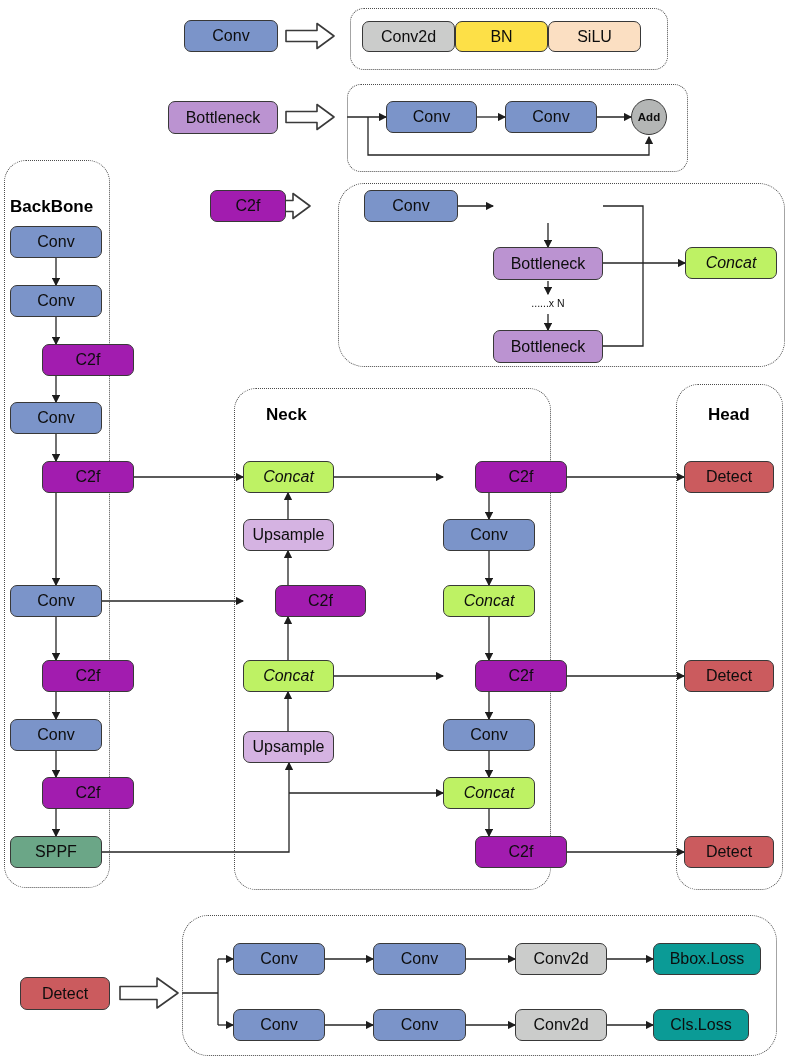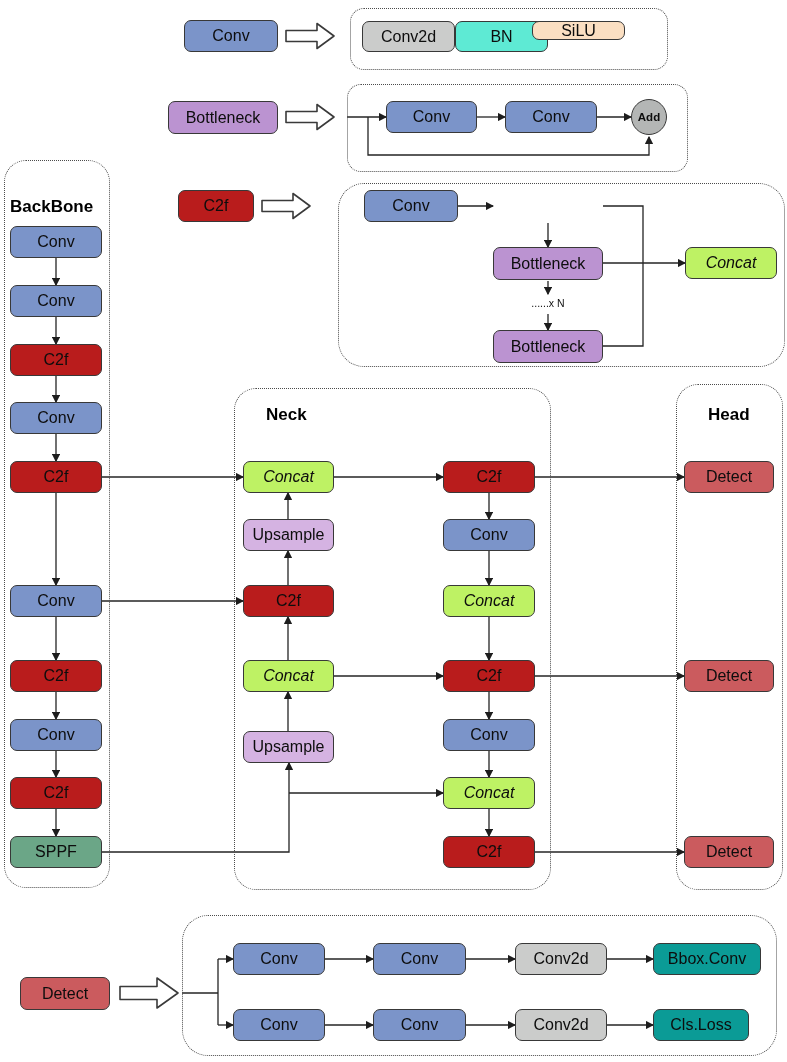--- a/index.html
+++ b/index.html
@@ -8,30 +8,30 @@
   svg.wires{position:absolute;left:0;top:0;width:787px;height:1062px;}
   .container{position:absolute;border:1.6px dotted #4b4b4b;border-radius:22px;
              box-sizing:border-box;background:transparent;}
   .container.r14{border-radius:14px;}
   .container.r26{border-radius:26px;}
   .title{position:absolute;font-weight:bold;font-size:17px;color:#000;}
   .box{position:absolute;display:flex;align-items:center;justify-content:center;
        border:1.4px solid #383838;border-radius:7px;font-size:16px;color:#0d0d0d;
        box-sizing:border-box;white-space:nowrap;}
   .c-conv{background:#7b94c9;}
-  .c-c2f{background:#b91c1c;}
+  .c-c2f{background:#a21caf;margin-left:32px;}
   .c-concat{background:#bef264;font-style:italic;}
   .c-upsample{background:#d5b3e2;}
   .c-bottleneck{background:#bb93d1;}
   .c-split{background:#5c63b5;}
   .c-sppf{background:#6ba687;}
   .c-detect{background:#cb5b5e;}
   .c-loss{background:#0b9b96;}
   .c-conv2d{background:#cbcccb;}
-  .c-bn{background:#5eead4;}
+  .c-bn{background:#fde047;}
   .c-silu{background:#fbdfc2;}
   .c-add{background:#b4b6b5;border-radius:50%;font-size:11.5px;font-weight:bold;}
   .xn{position:absolute;font-size:10.5px;color:#111;text-align:center;}
 </style>
 </head>
 <body>
 
 <div class="stage">
 
   <svg class="wires" viewBox="0 0 787 1062" fill="none" stroke="#242424" stroke-width="1.3">
@@ -109,21 +109,21 @@
       <polygon points="0,-5.5 31,-5.5 31,-12.5 48,0 31,12.5 31,5.5 0,5.5" transform="translate(286,117)"></polygon>
       <polygon points="0,-5.5 31,-5.5 31,-12.5 48,0 31,12.5 31,5.5 0,5.5" transform="translate(262,206)"></polygon>
       <polygon points="0,-6.5 37,-6.5 37,-15 58,0 37,15 37,6.5 0,6.5" transform="translate(120,993)"></polygon>
     </g>
   </svg>
 
   <div class="box c-conv" style="left:184px;top:20px;width:94px;height:32px">Conv</div>
   <div class="container r14" style="left:350px;top:8px;width:318px;height:62px"></div>
   <div class="box c-conv2d" style="left:362px;top:21px;width:93px;height:31px">Conv2d</div>
   <div class="box c-bn" style="left:455px;top:21px;width:93px;height:31px">BN</div>
-  <div class="box c-silu" style="left:532px;top:21px;width:93px;height:19px">SiLU</div>
+  <div class="box c-silu" style="left:548px;top:21px;width:93px;height:31px">SiLU</div>
 
   <div class="box c-bottleneck" style="left:168px;top:101px;width:110px;height:33px">Bottleneck</div>
   <div class="container r14" style="left:347px;top:84px;width:341px;height:88px"></div>
   <div class="box c-conv" style="left:386px;top:101px;width:91px;height:32px">Conv</div>
   <div class="box c-conv" style="left:505px;top:101px;width:92px;height:32px">Conv</div>
   <div class="box c-add" style="left:631px;top:99px;width:36px;height:36px">Add</div>
 
   <div class="box c-c2f" style="left:178px;top:190px;width:76px;height:32px">C2f</div>
   <div class="container r26" style="left:338px;top:183px;width:447px;height:184px"></div>
   <div class="box c-conv" style="left:364px;top:190px;width:94px;height:32px">Conv</div>
@@ -164,19 +164,19 @@
   <div class="title" style="left:708px;top:405px;">Head</div>
   <div class="box c-detect" style="left:684px;top:461px;width:90px;height:32px">Detect</div>
   <div class="box c-detect" style="left:684px;top:660px;width:90px;height:32px">Detect</div>
   <div class="box c-detect" style="left:684px;top:836px;width:90px;height:32px">Detect</div>
 
   <div class="box c-detect" style="left:20px;top:977px;width:90px;height:33px">Detect</div>
   <div class="container r26" style="left:182px;top:915px;width:595px;height:141px"></div>
   <div class="box c-conv" style="left:233px;top:943px;width:92px;height:32px">Conv</div>
   <div class="box c-conv" style="left:373px;top:943px;width:93px;height:32px">Conv</div>
   <div class="box c-conv2d" style="left:515px;top:943px;width:92px;height:32px">Conv2d</div>
-  <div class="box c-loss" style="left:653px;top:943px;width:108px;height:32px">Bbox.Conv</div>
+  <div class="box c-loss" style="left:653px;top:943px;width:108px;height:32px">Bbox.Loss</div>
   <div class="box c-conv" style="left:233px;top:1009px;width:92px;height:32px">Conv</div>
   <div class="box c-conv" style="left:373px;top:1009px;width:93px;height:32px">Conv</div>
   <div class="box c-conv2d" style="left:515px;top:1009px;width:92px;height:32px">Conv2d</div>
   <div class="box c-loss" style="left:653px;top:1009px;width:96px;height:32px">Cls.Loss</div>
 
 </div>
 
 </body></html>

